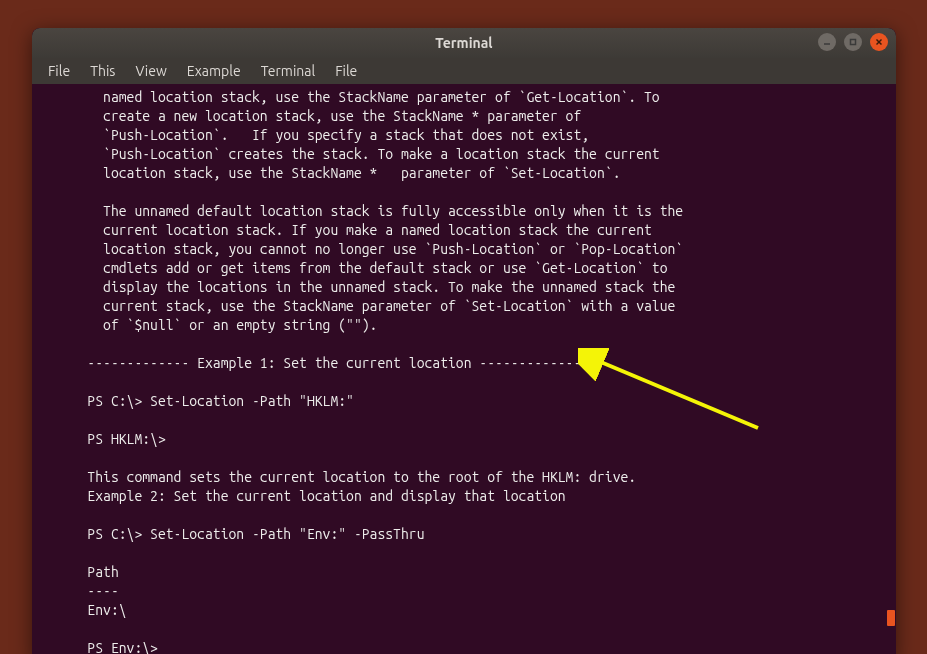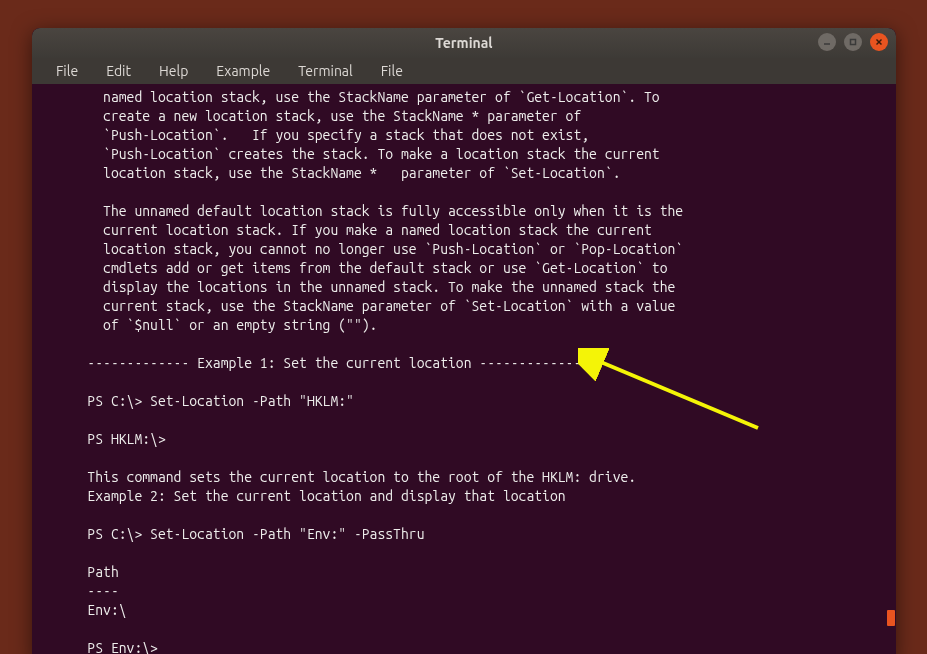--- a/index.html
+++ b/index.html
@@ -65,21 +65,20 @@
     align-items: center;
     padding-left: 8px;
     gap: 4px;
     font-family: "Ubuntu", sans-serif;
     font-size: 14px;
     color: #ddd9d5;
   }
   .menu-item {
     padding: 2px 8px;
     cursor: pointer;
-    margin-left: 8px;
   }
   .terminal {
     background: #300a24;
     color: #eeeeec;
     font-family: "Ubuntu Mono", "DejaVu Sans Mono", monospace;
     font-size: 14px;
     line-height: 19px;
     padding: 4px 24px;
     height: calc(100% - 56px);
     white-space: pre;
@@ -130,22 +129,22 @@
         <svg width="8" height="8" viewBox="0 0 8 8">
             <line x1="1.5" y1="1.5" x2="6.5" y2="6.5" stroke="#3a1a0a" stroke-width="1.5"></line>
             <line x1="6.5" y1="1.5" x2="1.5" y2="6.5" stroke="#3a1a0a" stroke-width="1.5"></line>
           </svg>
       </div>
     </div>
   </div>
 
   <div class="menubar">
     <span class="menu-item">File</span>
-    <span class="menu-item">Edit</span>
-    <span class="menu-item">Help</span>
+    <span class="menu-item">This</span>
+    <span class="menu-item">View</span>
     <span class="menu-item">Example</span>
     <span class="menu-item">Terminal</span>
     <span class="menu-item">File</span>
   </div>
 
   <div class="terminal" id="term">      named location stack, use the StackName parameter of `Get-Location`. To
       create a new location stack, use the StackName * parameter of
       `Push-Location`.   If you specify a stack that does not exist,
       `Push-Location` creates the stack. To make a location stack the current
       location stack, use the StackName *   parameter of `Set-Location`.

